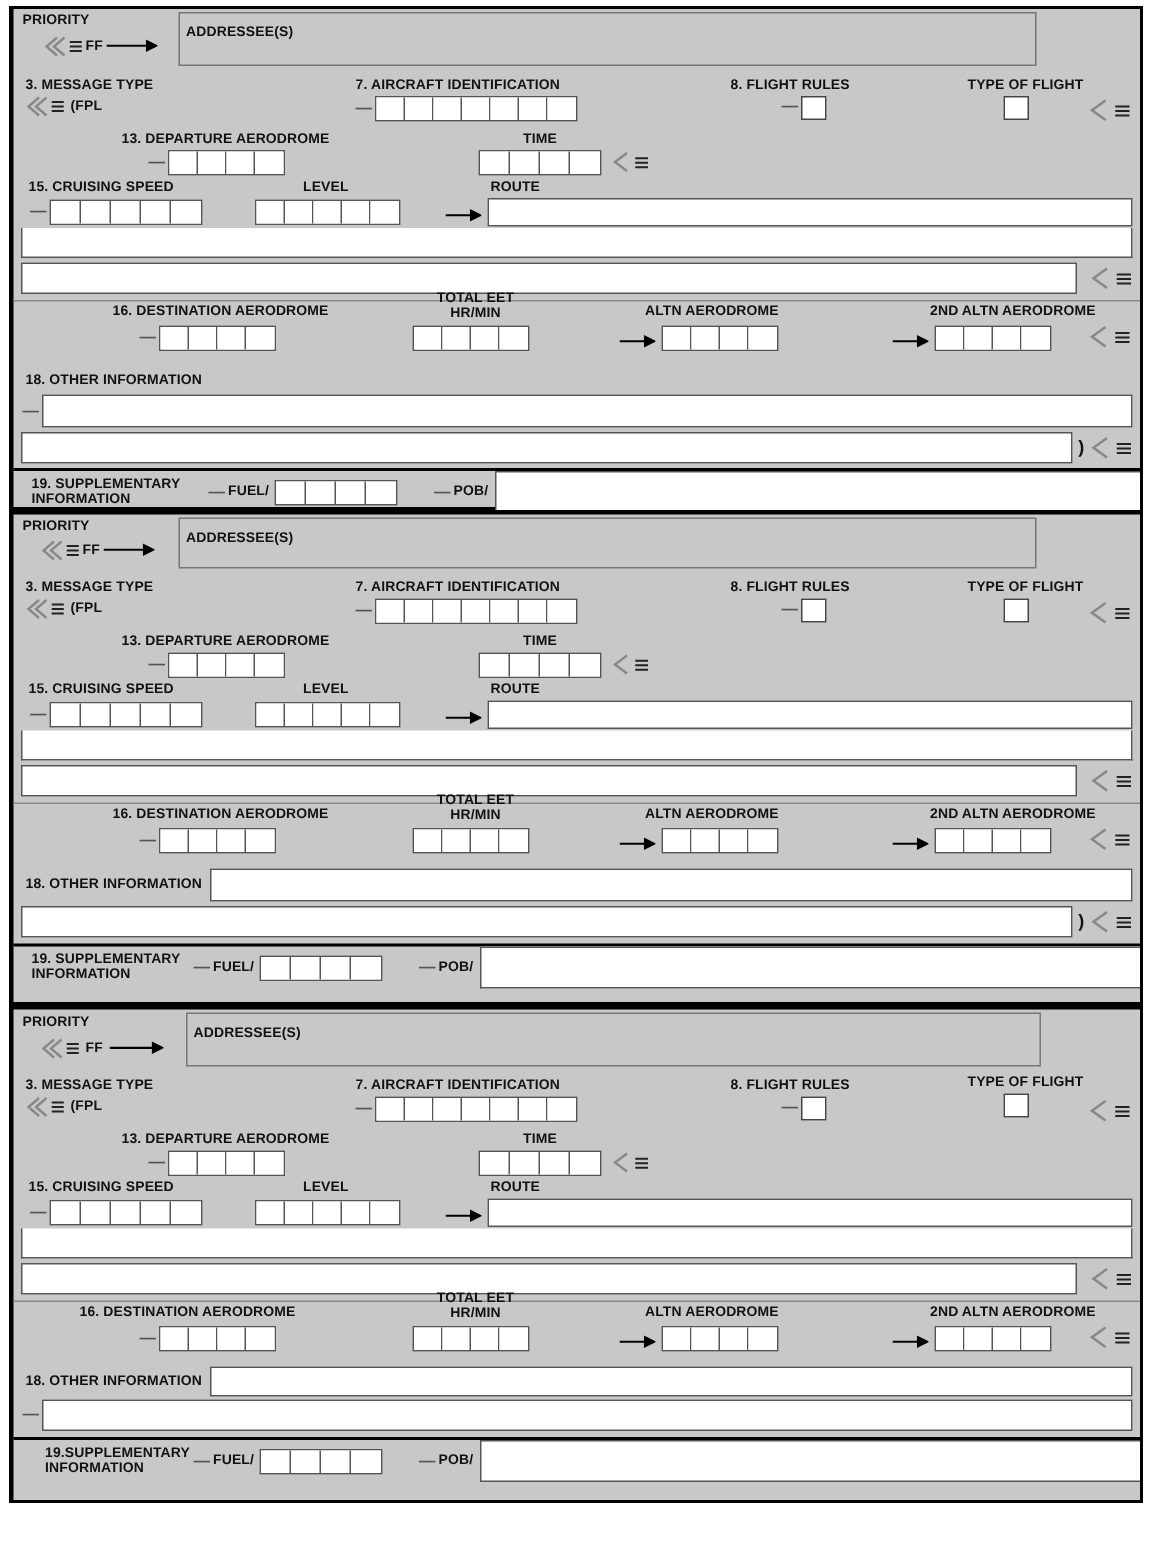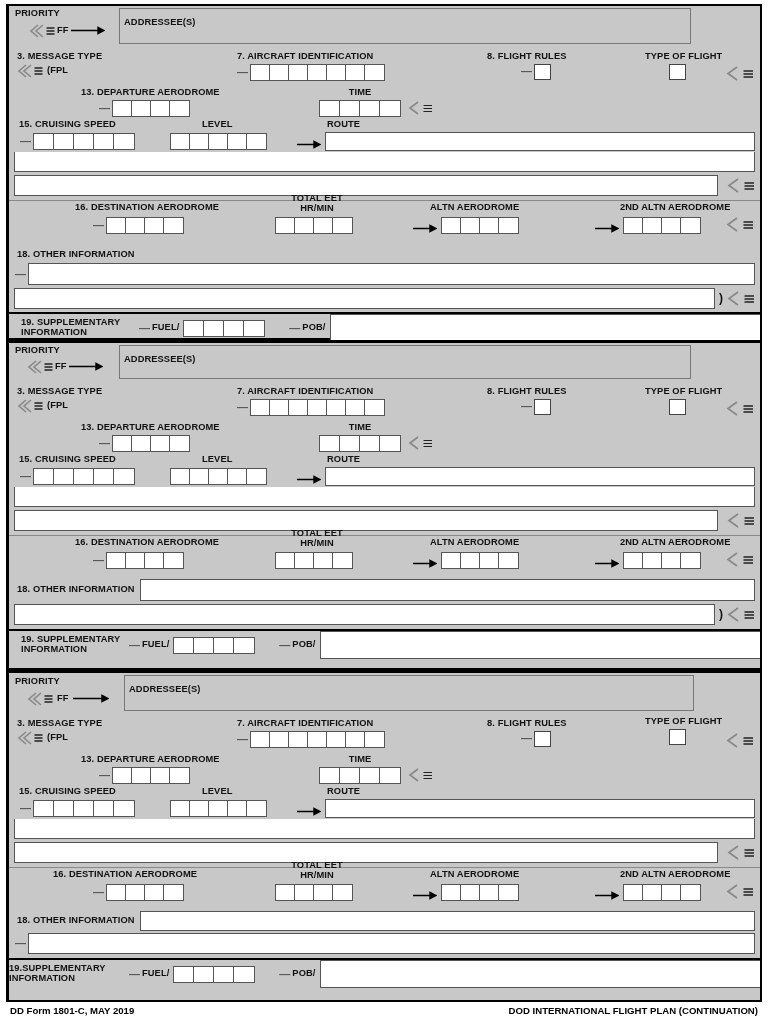--- a/index.html
+++ b/index.html
@@ -813,36 +813,32 @@
     <div style="display:flex;align-items:center;padding:2px 5px 0 8px;">
       <span class="lbl" style="margin-right:5px;">18. OTHER INFORMATION</span>
       <div style="flex:1;height:20px;background:#fff;border:1px solid #555;"></div>
     </div>
     <div style="display:flex;align-items:center;padding:2px 5px 0 6px;">
       <span class="dash">—</span>
       <div style="flex:1;height:21px;background:#fff;border:1px solid #555;"></div>
     </div>
 
     <div style="display:flex;align-items:center;height:30px;border-top:2px solid #000;margin-top:4px;">
-      <div style="width:120px;padding-left:0;">
+      <div style="width:120px;padding-left:21px;">
         <div class="lbl">19.SUPPLEMENTARY</div>
         <div class="lbl">INFORMATION</div>
       </div>
       <span class="dash">—</span>
       <span class="lbl" style="margin-right:4px;">FUEL/</span>
       <div class="comb w20">
           <i></i>
           <i></i>
           <i></i>
           <i></i>
         </div>
       <span class="dash" style="margin-left:24px;">—</span>
       <span class="lbl" style="margin-right:4px;">POB/</span>
       <div style="flex:1;height:28px;background:#fff;border:1px solid #555;border-right:none;"></div>
     </div>
   </div>
 
-  <div class="footer">
-    <span>DD Form 1801-C, MAY 2019</span>
-    <span>DOD INTERNATIONAL FLIGHT PLAN (CONTINUATION)</span>
-  </div>
 
 </div>
 
 </body></html>

